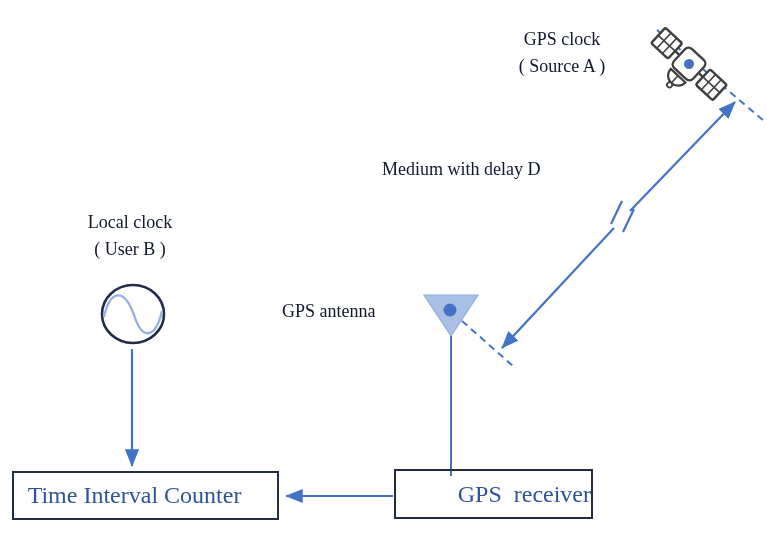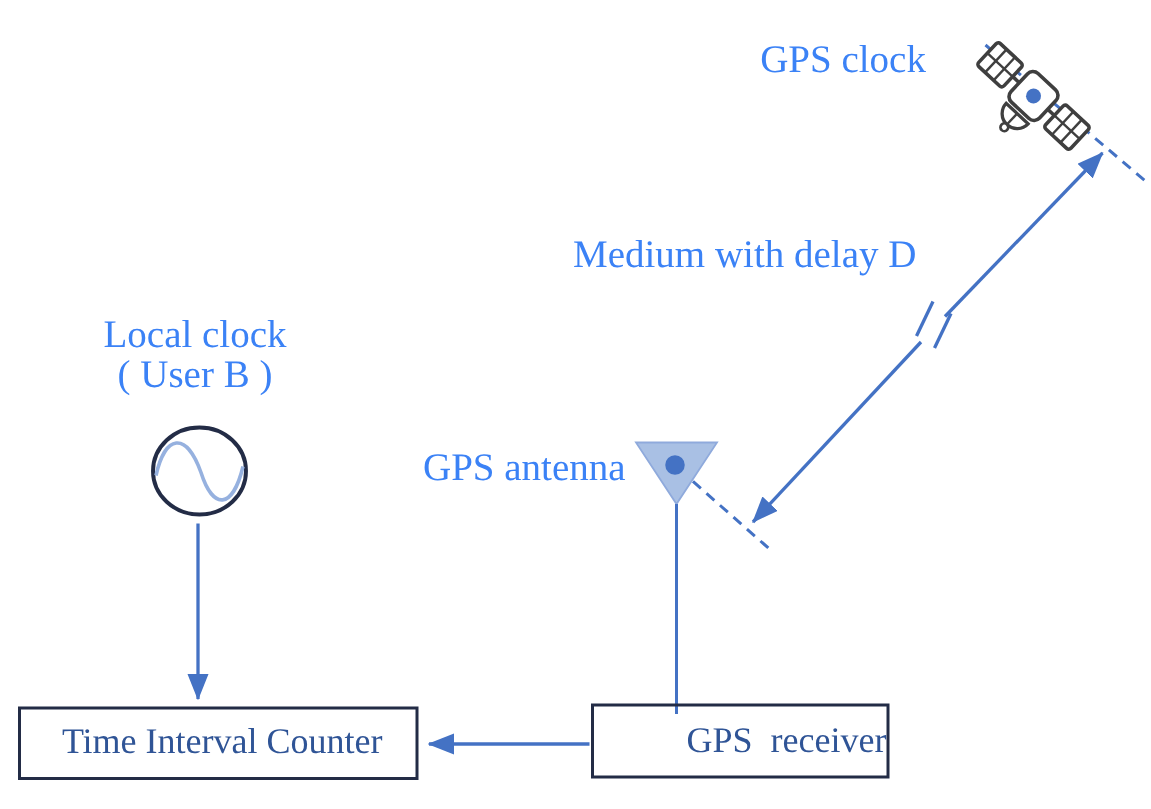--- a/index.html
+++ b/index.html
@@ -11,38 +11,38 @@
     font-family: "Liberation Serif", serif;
     overflow: hidden;
   }
   .diagram-svg {
     position: absolute;
     left: 0; top: 0;
     width: 767px; height: 539px;
   }
   .lbl {
     position: absolute;
-    color: #3b82f6;
-    font-size: 26px;
+    color: #0f172a;
+    font-size: 18px;
     line-height: 27px;
     white-space: nowrap;
   }
   .lbl.centered { text-align: center; }
   .node {
     position: absolute;
     box-sizing: border-box;
     border: 2.5px solid #232C46;
     color: #2F5496;
     font-size: 24px;
     display: flex;
     align-items: center;
     justify-content: center;
     white-space: pre;
   }
-  .node.tic { background: #ffffff; justify-content: flex-end; }
+  .node.tic { background: #ffffff; }
   .node.rx  { background: transparent; justify-content: flex-end; }
 </style>
 </head>
 <body>
 
 <div class="canvas">
 
   <svg class="diagram-svg" viewBox="0 0 767 539">
     <defs>
       <marker id="arrow" markerWidth="8" markerHeight="6.4" refX="7.6" refY="3.2" orient="auto" markerUnits="strokeWidth">
@@ -101,20 +101,21 @@
       <path d="M 104,317 C 110,290 124,287 134,315 C 142,340 155,340 162,311" fill="none" stroke="#96B1DF" stroke-width="2.4"></path>
     </g>
 
     <line x1="132" y1="349" x2="132" y2="466" stroke="#4472C4" stroke-width="2.2" marker-end="url(#arrow)"></line>
 
     <line x1="393" y1="496" x2="286" y2="496" stroke="#4472C4" stroke-width="2.2" marker-end="url(#arrow)"></line>
   </svg>
 
   <div class="lbl centered" style="left:462px; top:26px; width:200px;">
     <div>GPS clock</div>
+    <div>( Source A )</div>
   </div>
 
   <div class="lbl" style="left:382px; top:156px;">Medium with delay D</div>
 
   <div class="lbl" style="left:282px; top:298px;">GPS antenna</div>
 
   <div class="lbl centered" style="left:30px; top:209px; width:200px;">
     <div>Local clock</div>
     <div>( User B )</div>
   </div>

